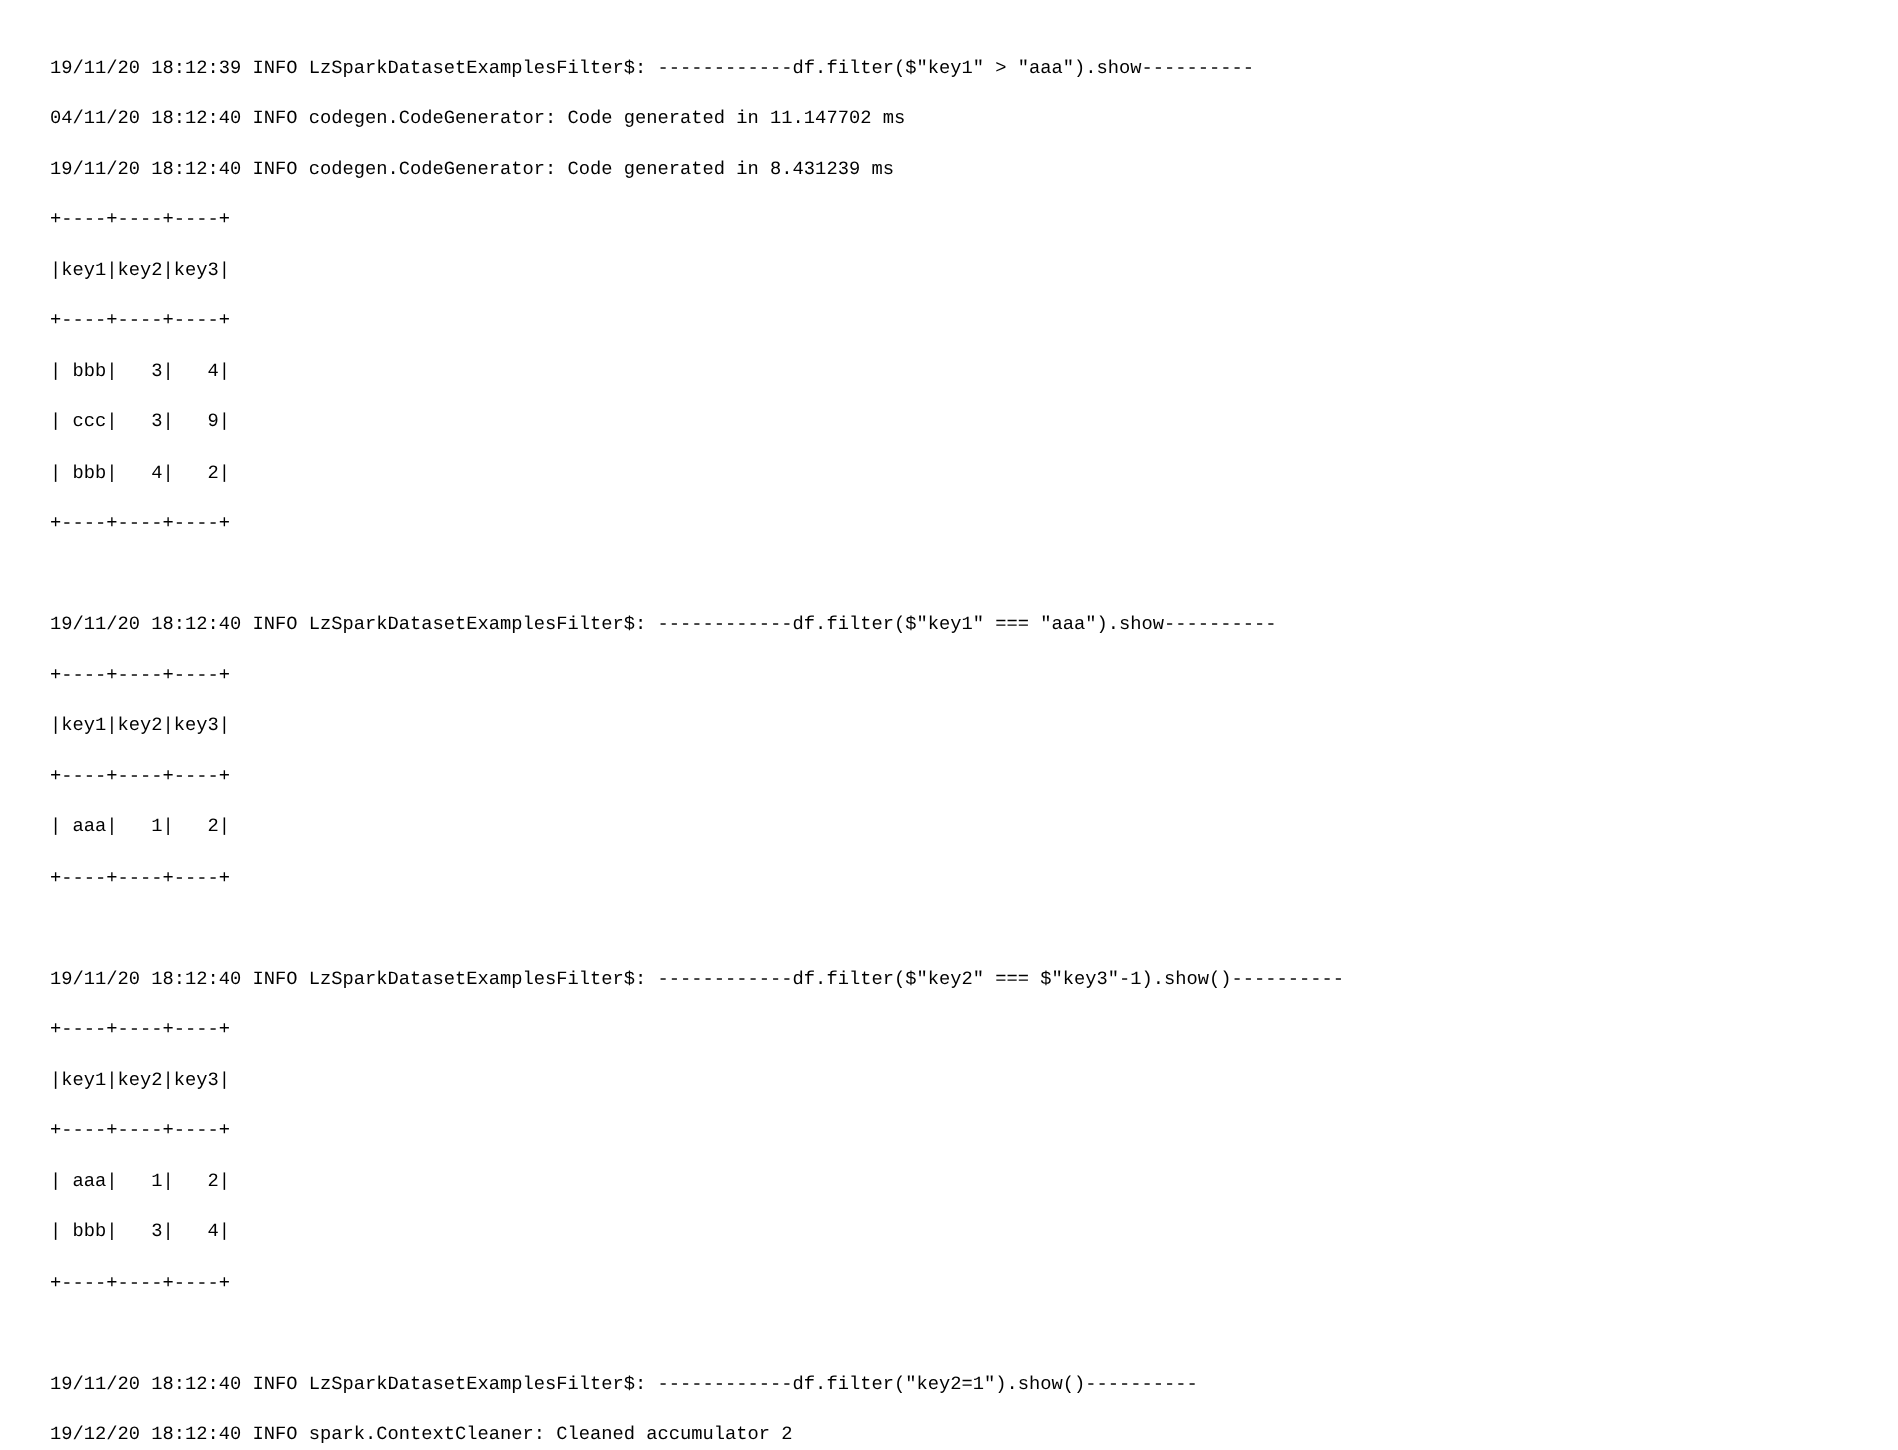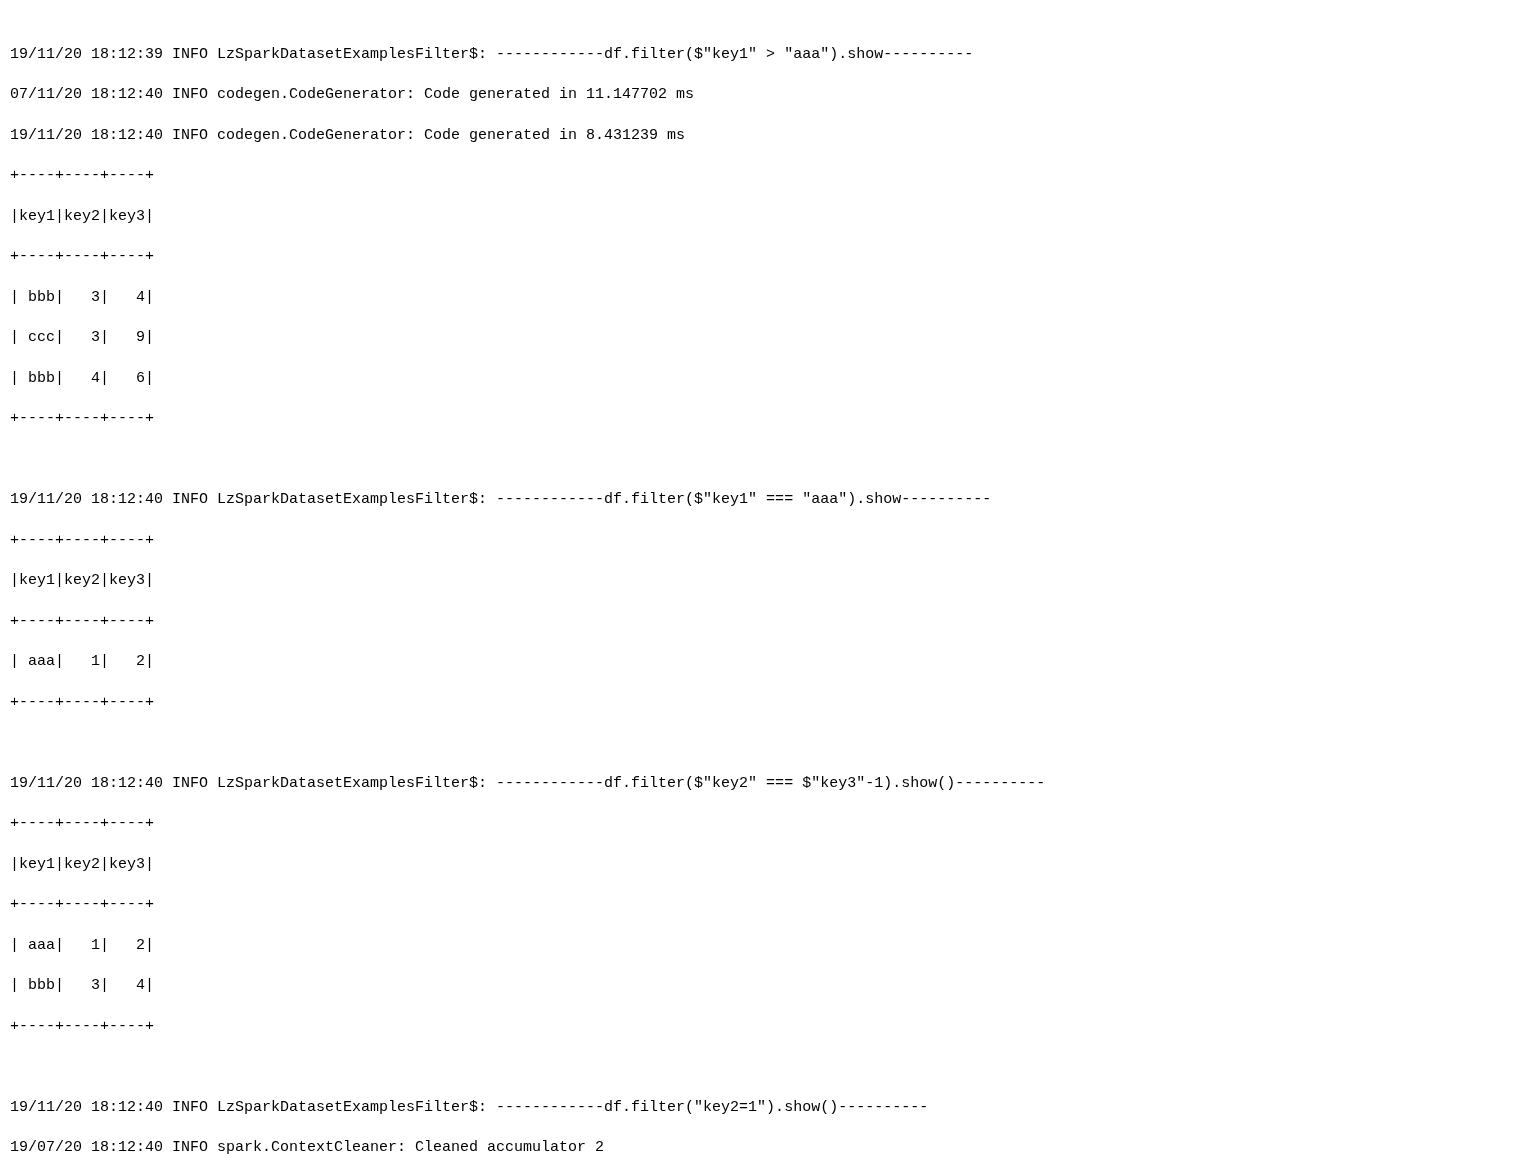--- a/index.html
+++ b/index.html
@@ -5,53 +5,53 @@
     body {
       font-family: Menlo, Monaco, Consolas, "Courier New", monospace;
       font-size: 15px;
       line-height: 1.35;
       color: #000;
       background: #fff;
       padding: 4px 10px;
       margin: 0;
       white-space: pre;
     }
-    .log-line { display: block; }
+    .log-line { display: block; margin-left: 30px; }
   </style>
 </head>
 <body>
 
 <span class="log-line">19/11/20 18:12:39 INFO LzSparkDatasetExamplesFilter$: ------------df.filter($"key1" &gt; "aaa").show----------</span>
-<span class="log-line">07/11/20 18:12:40 INFO codegen.CodeGenerator: Code generated in 11.147702 ms</span>
+<span class="log-line">04/11/20 18:12:40 INFO codegen.CodeGenerator: Code generated in 11.147702 ms</span>
 <span class="log-line">19/11/20 18:12:40 INFO codegen.CodeGenerator: Code generated in 8.431239 ms</span>
 <span class="log-line">+----+----+----+</span>
 <span class="log-line">|key1|key2|key3|</span>
 <span class="log-line">+----+----+----+</span>
 <span class="log-line">| bbb|   3|   4|</span>
 <span class="log-line">| ccc|   3|   9|</span>
-<span class="log-line">| bbb|   4|   6|</span>
+<span class="log-line">| bbb|   4|   2|</span>
 <span class="log-line">+----+----+----+</span>
 <span class="log-line"> </span>
 <span class="log-line">19/11/20 18:12:40 INFO LzSparkDatasetExamplesFilter$: ------------df.filter($"key1" === "aaa").show----------</span>
 <span class="log-line">+----+----+----+</span>
 <span class="log-line">|key1|key2|key3|</span>
 <span class="log-line">+----+----+----+</span>
 <span class="log-line">| aaa|   1|   2|</span>
 <span class="log-line">+----+----+----+</span>
 <span class="log-line"> </span>
 <span class="log-line">19/11/20 18:12:40 INFO LzSparkDatasetExamplesFilter$: ------------df.filter($"key2" === $"key3"-1).show()----------</span>
 <span class="log-line">+----+----+----+</span>
 <span class="log-line">|key1|key2|key3|</span>
 <span class="log-line">+----+----+----+</span>
 <span class="log-line">| aaa|   1|   2|</span>
 <span class="log-line">| bbb|   3|   4|</span>
 <span class="log-line">+----+----+----+</span>
 <span class="log-line"> </span>
 <span class="log-line">19/11/20 18:12:40 INFO LzSparkDatasetExamplesFilter$: ------------df.filter("key2=1").show()----------</span>
-<span class="log-line">19/07/20 18:12:40 INFO spark.ContextCleaner: Cleaned accumulator 2</span>
+<span class="log-line">19/12/20 18:12:40 INFO spark.ContextCleaner: Cleaned accumulator 2</span>
 
 
 
 
 
 
 
 
 
 

